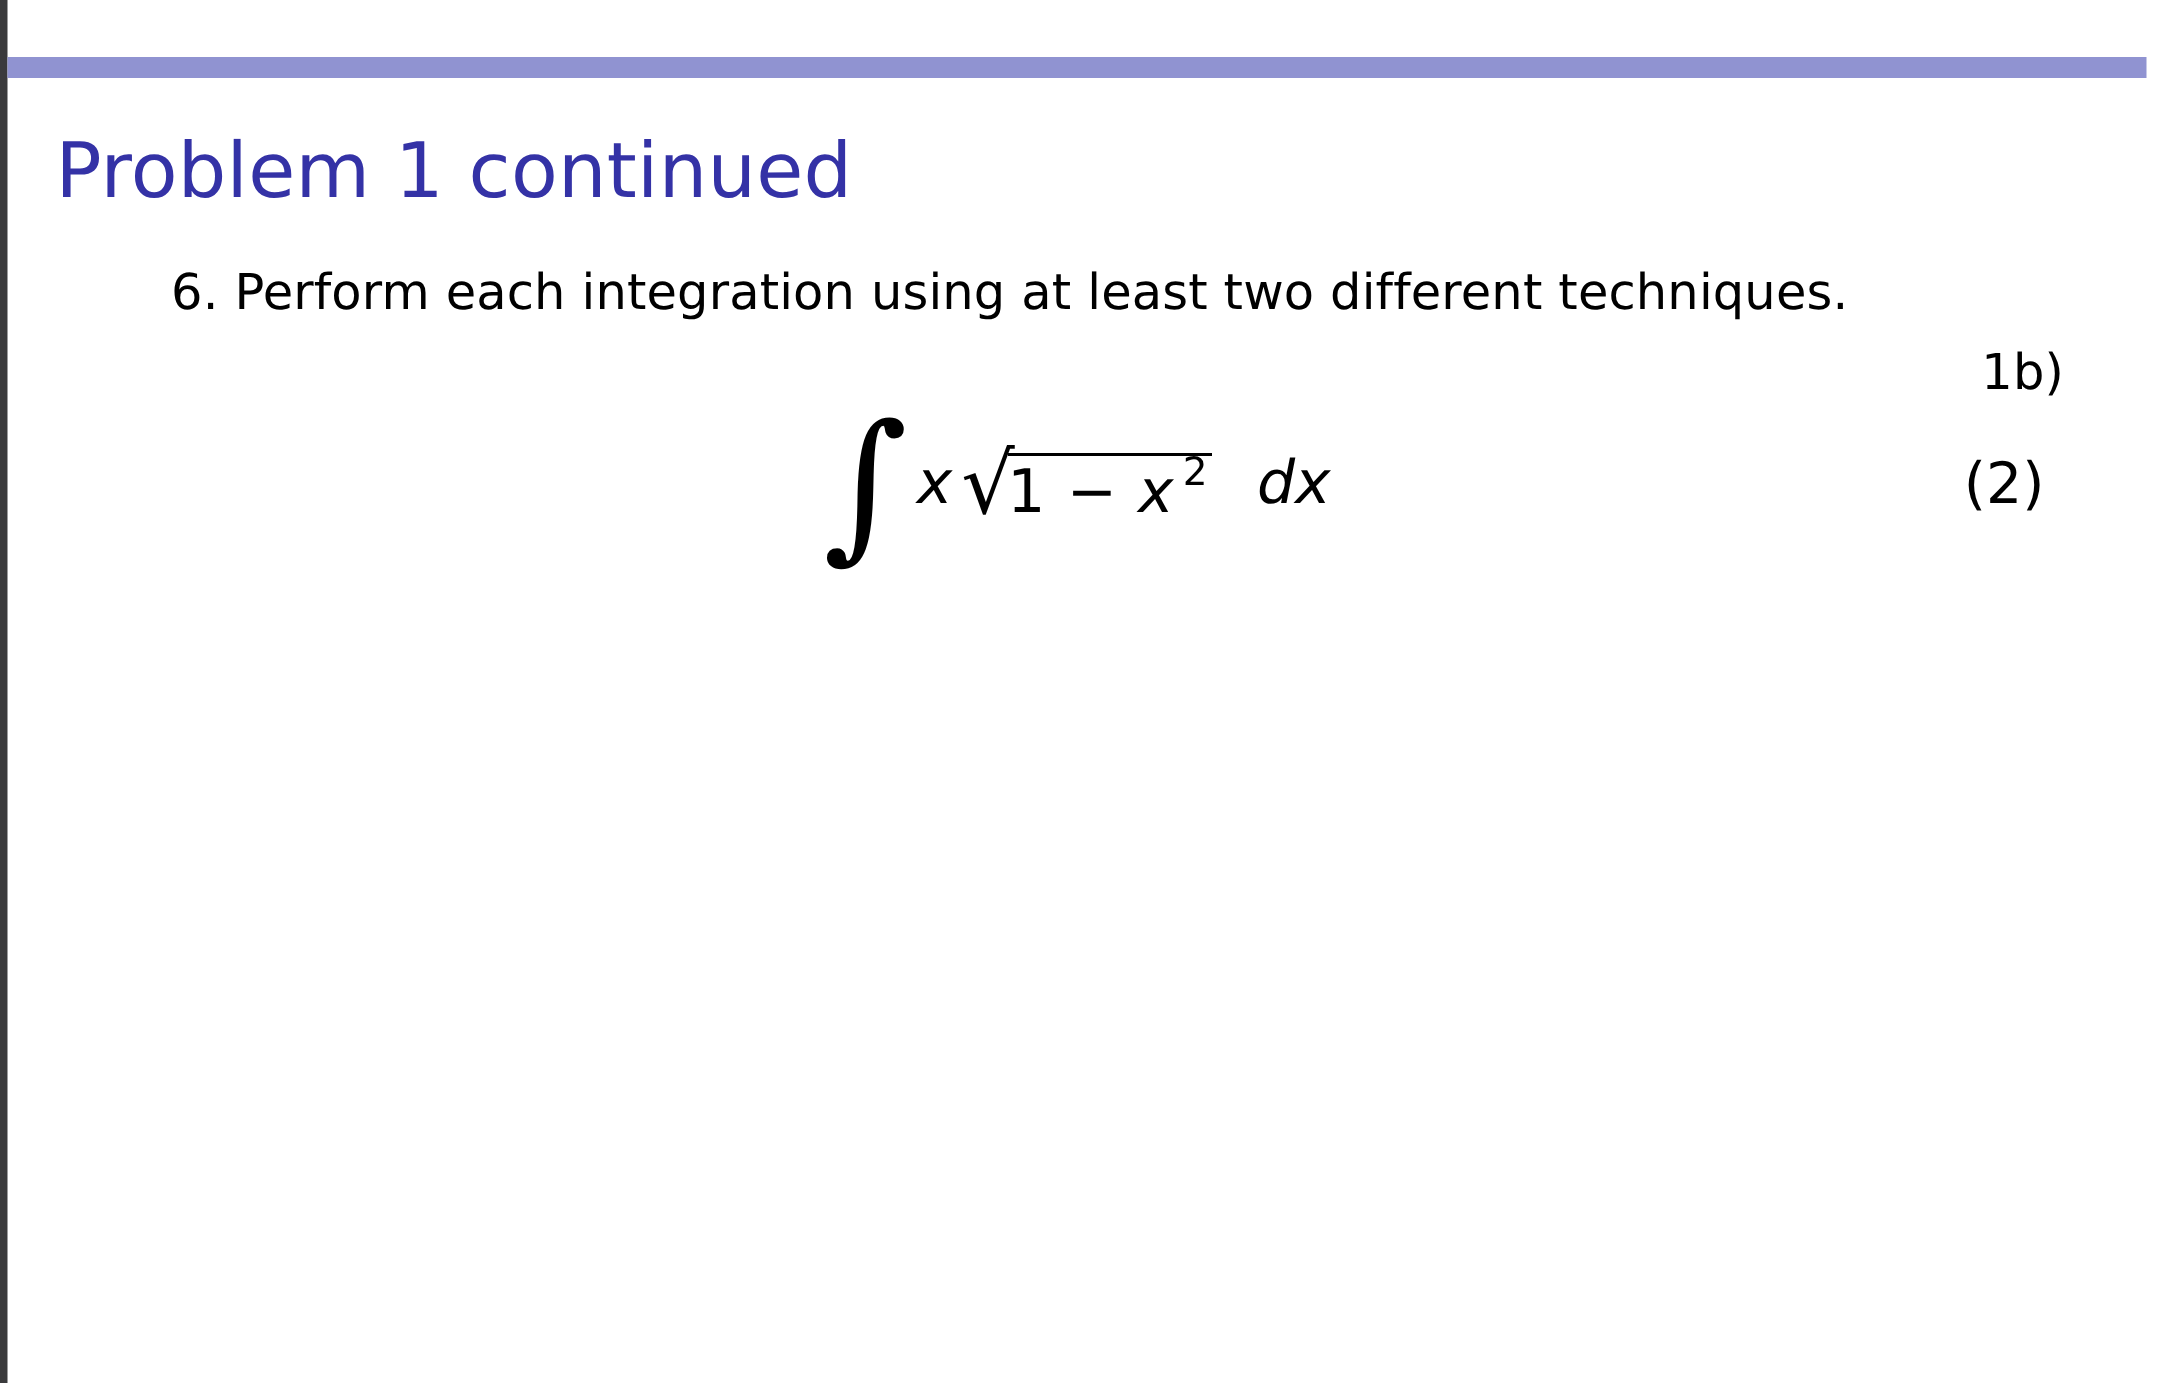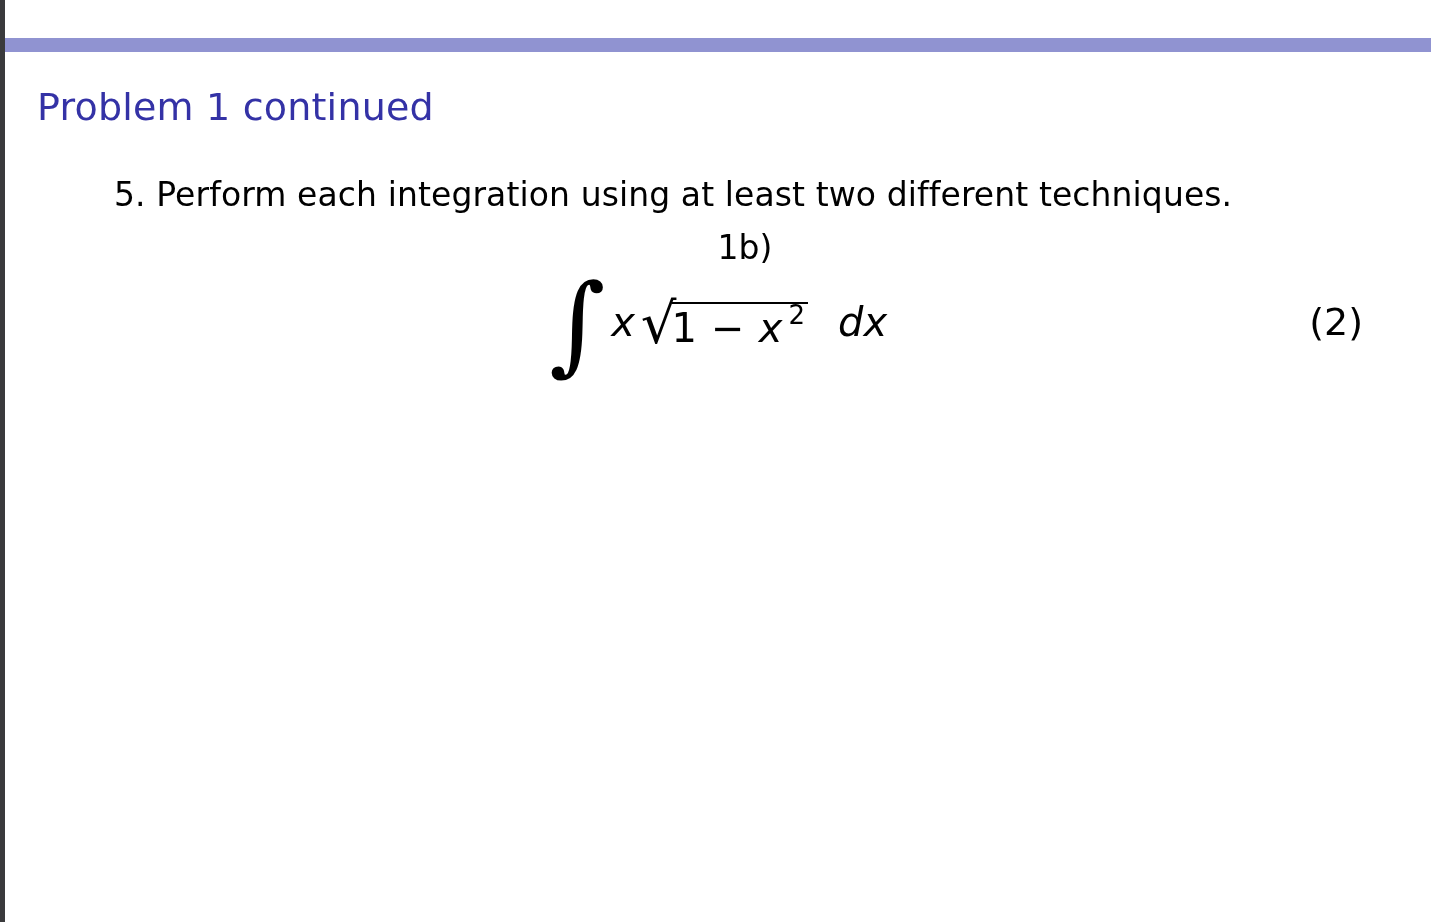--- a/index.html
+++ b/index.html
@@ -40,21 +40,21 @@
     height: 14px;
     background: #9093d1;
   }
 
   .frame-title {
     position: absolute;
     left: 37px;
     top: 86px;
     color: #3432a6;
     font-family: "DejaVu Sans", sans-serif;
-    font-size: 38px;
+    font-size: 51px;
     font-weight: 400;
     letter-spacing: 0.2px;
     line-height: 1.15;
     white-space: nowrap;
   }
 
   .body-block {
     position: absolute;
     left: 114px;
     top: 168px;
@@ -65,21 +65,21 @@
     color: #000000;
     font-family: "DejaVu Sans", sans-serif;
     font-size: 33px;
     line-height: 1.62;
     letter-spacing: 0.1px;
     text-align: justify;
     white-space: nowrap;
   }
 
   .enum-line.second {
-    text-align: center;
+    text-align: right;
   }
 
   
   .equation-row {
     position: absolute;
     left: 5px;
     top: 262px;
     width: 1426px;
     height: 120px;
   }
@@ -194,21 +194,21 @@
 
 <div class="slide">
 
   <div class="left-edge-strip"></div>
 
   <div class="header-rule"></div>
 
   <div class="frame-title">Problem 1 continued</div>
 
   <div class="body-block">
-    <div class="enum-line">5.  Perform each integration using at least two different techniques.</div>
+    <div class="enum-line">6.  Perform each integration using at least two different techniques.</div>
     <div class="enum-line second">1b)</div>
   </div>
 
   <div class="equation-row">
 
     <div class="equation-body">
       <span class="math">
 
         <span class="int-sign">∫</span>
 

